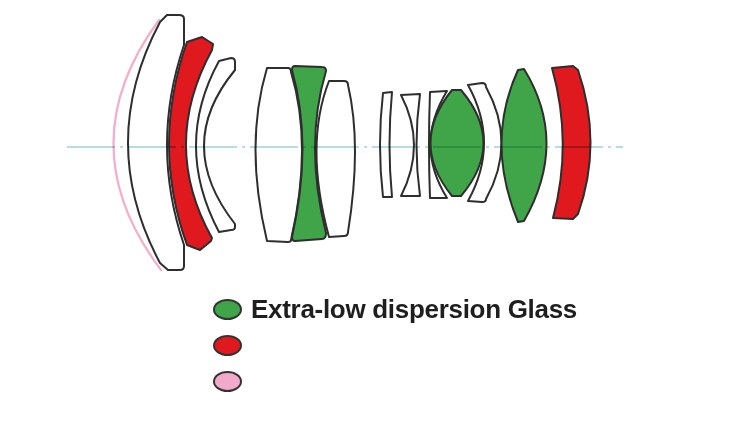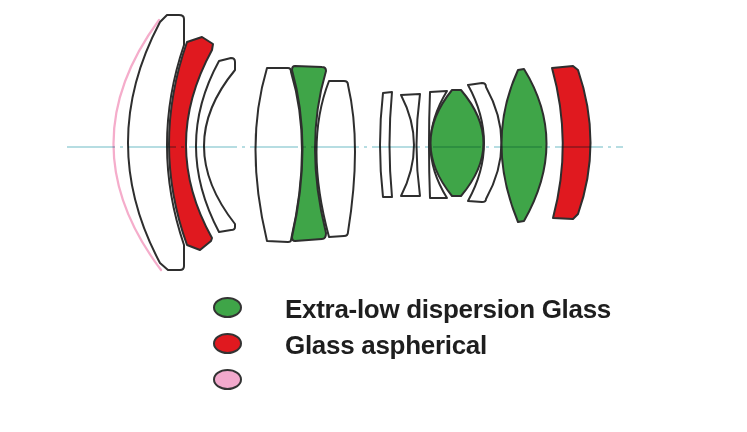--- a/index.html
+++ b/index.html
@@ -6,21 +6,21 @@
   body{
     width:747px;height:432px;background:#ffffff;overflow:hidden;
     font-family:"Liberation Sans", sans-serif;position:relative;
   }
   .stage{position:absolute;inset:0;background:#ffffff;}
   #lens-svg{position:absolute;left:0;top:0;display:block;}
   .legend{
     position:absolute;left:213px;top:297px;
     display:flex;flex-direction:column;gap:12px;
   }
-  .legend-row{display:flex;height:24px;gap:34px;}
+  .legend-row{display:flex;align-items:center;height:24px;}
   .swatch{
     width:29px;height:21px;border:2px solid #333333;border-radius:50%;
     box-sizing:border-box;flex:0 0 auto;
   }
   .legend-label{
     margin-left:9px;font-size:26px;font-weight:bold;color:#1e1e1e;
     letter-spacing:-0.3px;line-height:24px;white-space:nowrap;
   }
 </style>
 </head>
@@ -45,19 +45,18 @@
       <line x1="67" y1="147" x2="623" y2="147" stroke="#9fd2d9" stroke-width="1.6" stroke-dasharray="48 5 3 5" style="mix-blend-mode: multiply;"></line>
     </svg>
 
   <div class="legend">
     <div class="legend-row">
       <span class="swatch" style="background-color: rgb(63, 165, 72);"></span>
       <span class="legend-label">Extra-low dispersion Glass</span>
     </div>
     <div class="legend-row">
       <span class="swatch" style="background-color: rgb(224, 25, 31);"></span>
-      <span class="legend-label">Glass aspherical</span>
     </div>
     <div class="legend-row">
       <span class="swatch" style="background-color: rgb(242, 169, 204);"></span>
     </div>
   </div>
 </div>
 
 </body></html>

